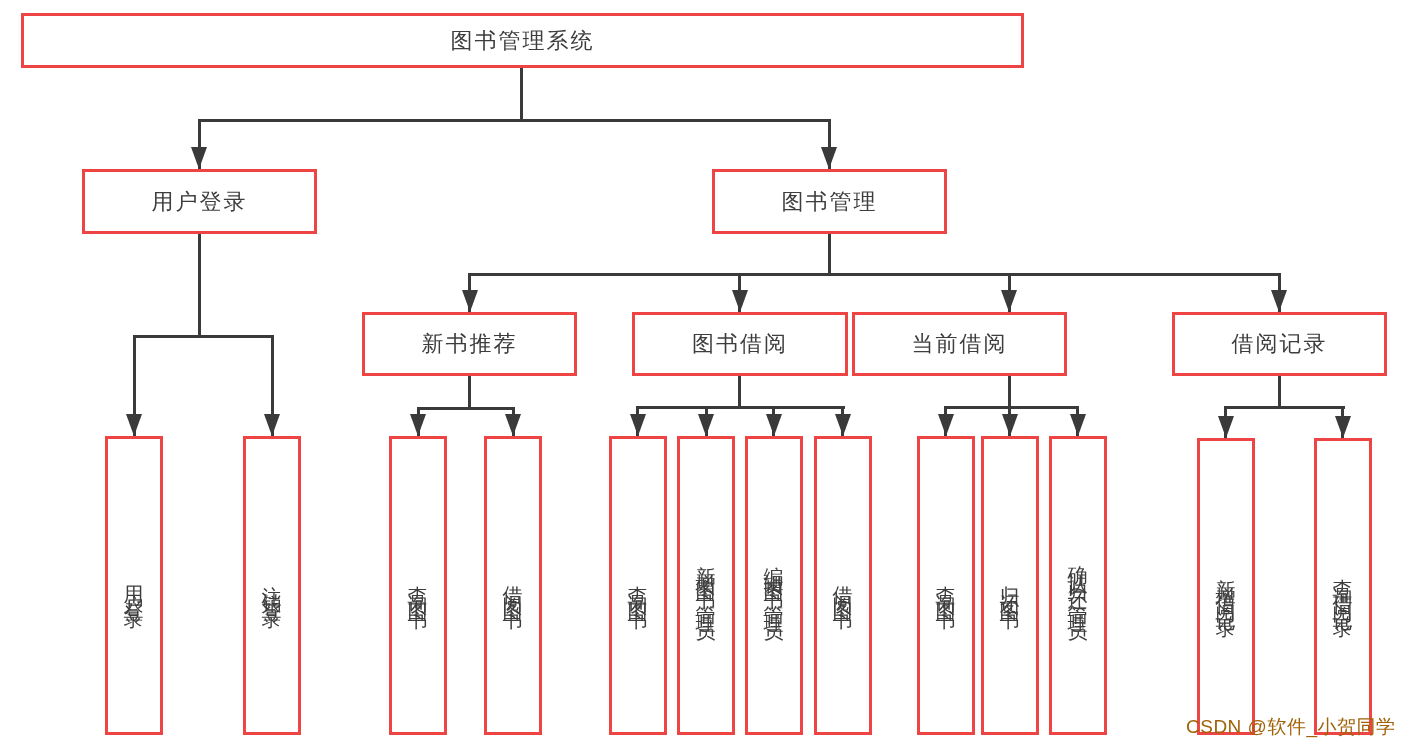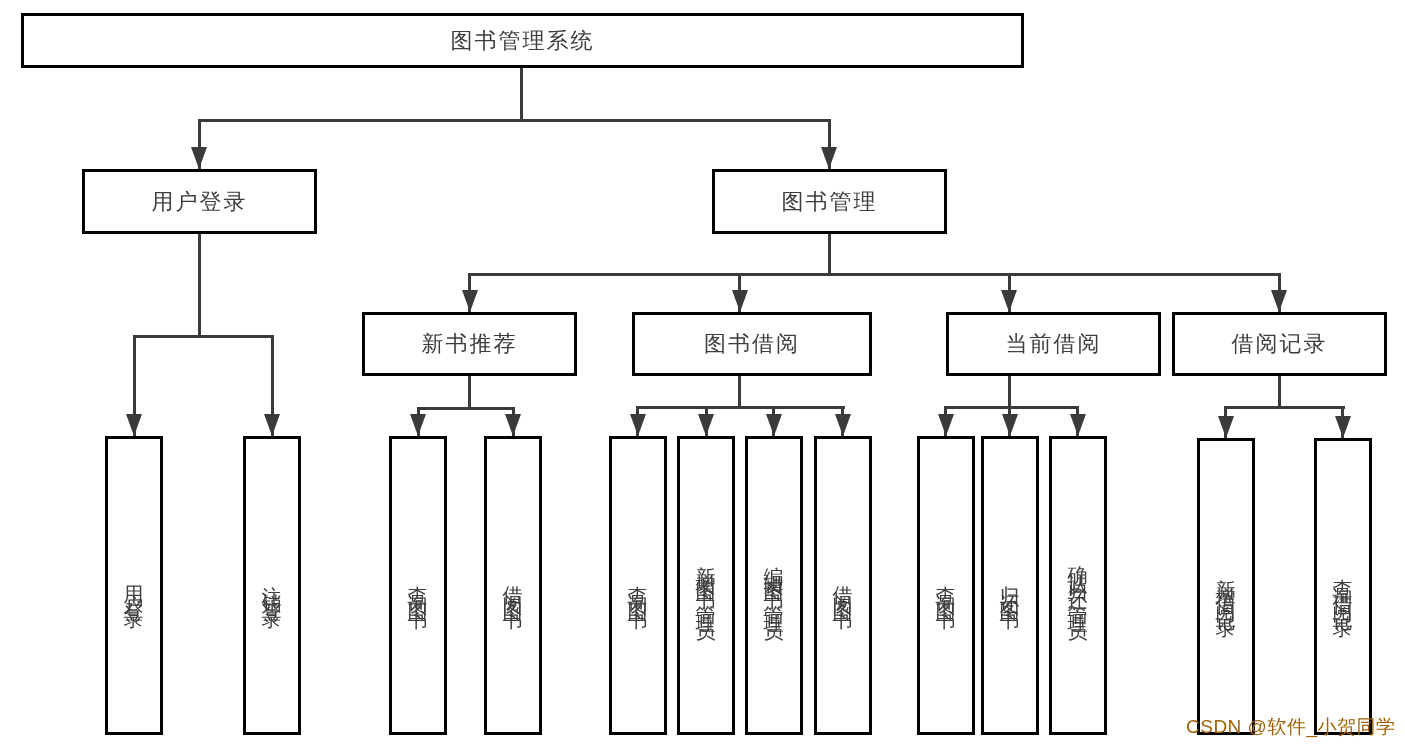--- a/index.html
+++ b/index.html
@@ -8,21 +8,21 @@
     width: 1405px;
     height: 747px;
     background: #ffffff;
     font-family: "Liberation Sans", "DejaVu Sans", sans-serif;
     overflow: hidden;
   }
   .node {
     position: absolute;
     box-sizing: border-box;
     background: #ffffff;
-    border: 3px solid #000000;
+    border: 3px solid #ef4444;
     display: flex;
     align-items: center;
     justify-content: center;
     color: #3d3d3d;
   }
   .hlabel {
     font-size: 22px;
     letter-spacing: 2px;
     white-space: nowrap;
   }
@@ -91,24 +91,24 @@
   <div class="vline" style="left:738px; top:273px; height:39px;"></div>
   <div class="arrow" style="left:732px; top:290px;"></div>
   <div class="vline" style="left:1008px; top:273px; height:39px;"></div>
   <div class="arrow" style="left:1001px; top:290px;"></div>
   <div class="vline" style="left:1278px; top:273px; height:39px;"></div>
   <div class="arrow" style="left:1271px; top:290px;"></div>
 
   <div class="node" style="left:362px; top:312px; width:215px; height:64px;font-family:Liberation Serif, serif;">
     <span class="hlabel">新书推荐</span>
   </div>
-  <div class="node" style="left:632px; top:312px; width:240px; height:64px;">
+  <div class="node" style="left:632px; top:312px; width:216px; height:64px;">
     <span class="hlabel">图书借阅</span>
   </div>
-  <div class="node" style="left:946px; top:312px; width:215px; height:64px;">
+  <div class="node" style="left:852px; top:312px; width:215px; height:64px;">
     <span class="hlabel">当前借阅</span>
   </div>
   <div class="node" style="left:1172px; top:312px; width:215px; height:64px;">
     <span class="hlabel">借阅记录</span>
   </div>
 
   <div class="vline" style="left:468px; top:376px; height:31px;"></div>
   <div class="hline" style="left:417px; top:407px; width:98px;"></div>
   <div class="vline" style="left:417px; top:407px; height:29px;"></div>
   <div class="arrow" style="left:410px; top:414px;"></div>

